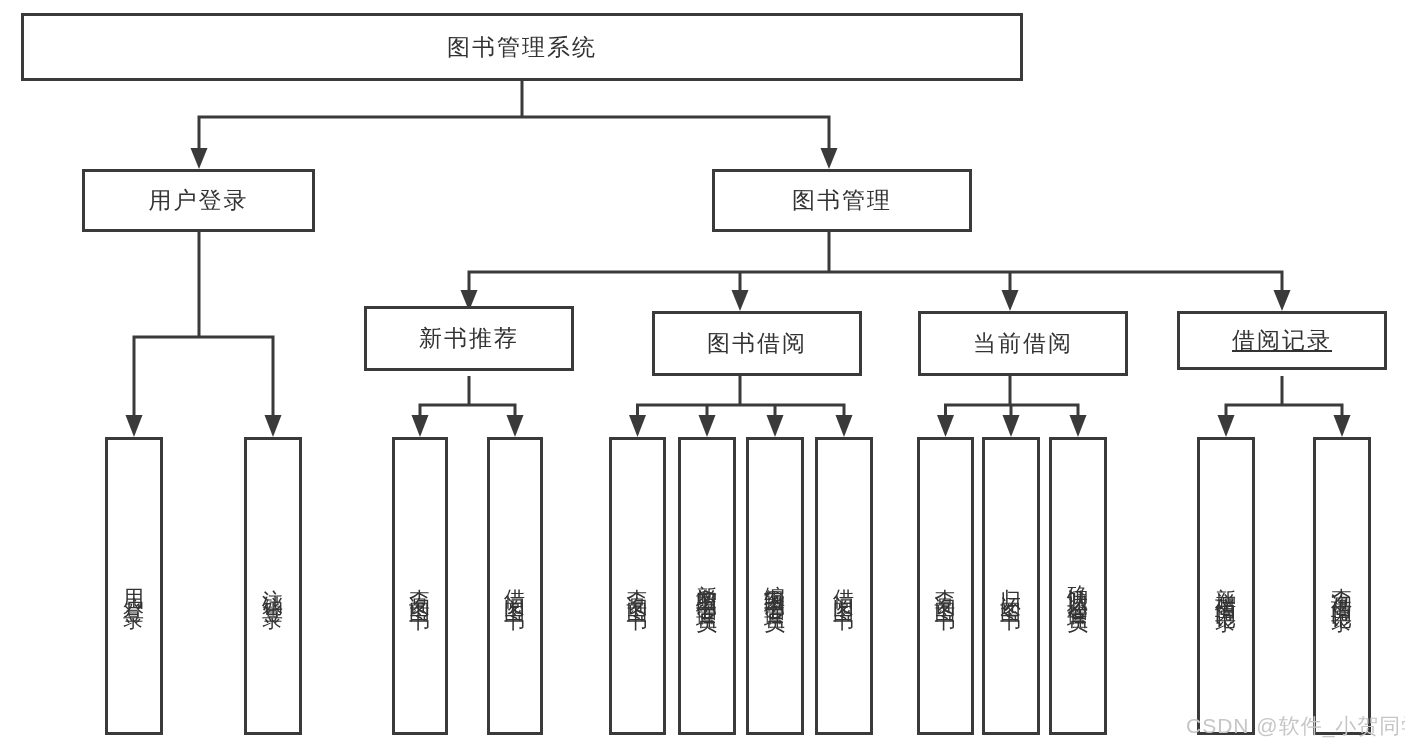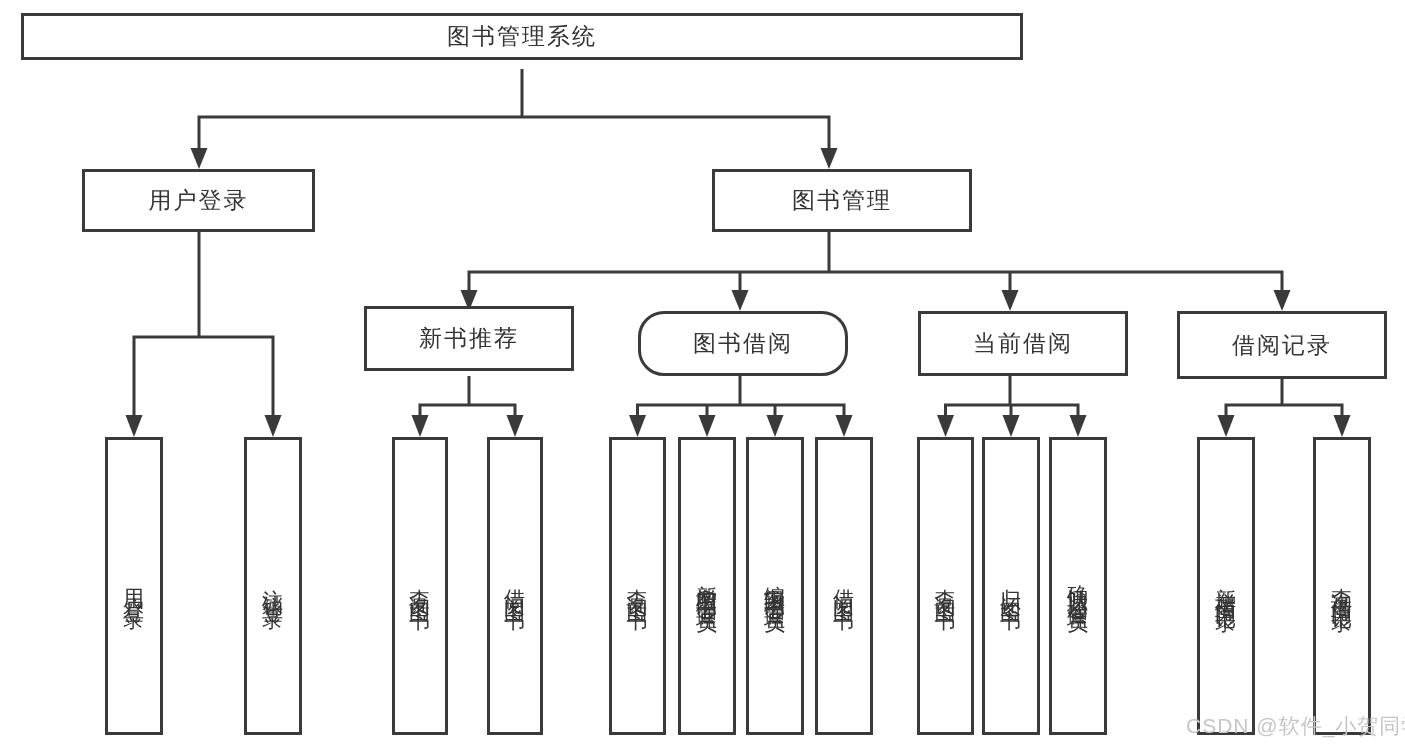--- a/index.html
+++ b/index.html
@@ -66,29 +66,29 @@
     <path d="M1010,376 L1010,405 M945.5,405 L1078,405 M945.5,403.5 L945.5,417 M1011,405 L1011,417 M1078,403.5 L1078,417"></path>
     <polygon points="937,415 954,415 945.5,437"></polygon>
     <polygon points="1002.5,415 1019.5,415 1011,437"></polygon>
     <polygon points="1069.5,415 1086.5,415 1078,437"></polygon>
 
     <path d="M1282,376 L1282,405 M1226,405 L1342,405 M1226,403.5 L1226,417 M1342,403.5 L1342,417"></path>
     <polygon points="1217.5,415 1234.5,415 1226,437"></polygon>
     <polygon points="1333.5,415 1350.5,415 1342,437"></polygon>
   </svg>
 
-  <div class="node" style="left:21px;top:13px;width:1002px;height:47px;">图书管理系统</div>
+  <div class="node" style="left:21px;top:13px;width:1002px;height:68px;">图书管理系统</div>
 
   <div class="node" style="left:82px;top:169px;width:233px;height:63px;">用户登录</div>
   <div class="node" style="left:712px;top:169px;width:260px;height:63px;">图书管理</div>
 
   <div class="node" style="left:364px;top:306px;width:210px;height:65px;">新书推荐</div>
-  <div class="node" style="left:638px;top:311px;width:210px;height:65px;border-radius:26px;">图书借阅</div>
+  <div class="node" style="left:652px;top:311px;width:210px;height:65px;">图书借阅</div>
   <div class="node" style="left:905px;top:311px;width:210px;height:65px;margin-left:13px;">当前借阅</div>
-  <div class="node" style="left:1177px;top:311px;width:210px;height:68px;">借阅记录</div>
+  <div class="node" style="left:1177px;top:311px;width:210px;height:59px;text-decoration:underline;">借阅记录</div>
 
   <div class="vnode" style="left:105px;top:437px;width:58px;height:298px;">用户登录</div>
   <div class="vnode" style="left:244px;top:437px;width:58px;height:298px;">注销登录</div>
 
   <div class="vnode" style="left:392px;top:437px;width:56px;height:298px;">查询图书</div>
   <div class="vnode" style="left:487px;top:437px;width:56px;height:298px;">借阅图书</div>
 
   <div class="vnode" style="left:609px;top:437px;width:57px;height:298px;">查询图书</div>
   <div class="vnode" style="left:678px;top:437px;width:58px;height:298px;letter-spacing:4px;">新增图书（管理员）</div>
   <div class="vnode" style="left:746px;top:437px;width:58px;height:298px;letter-spacing:4px;">编辑图书（管理员）</div>

